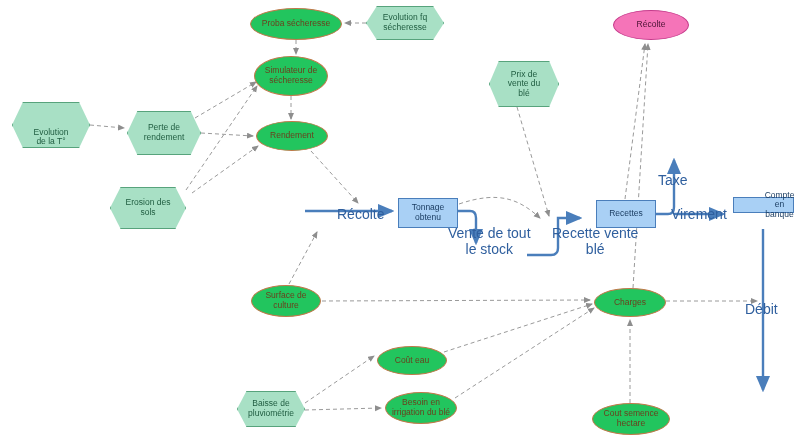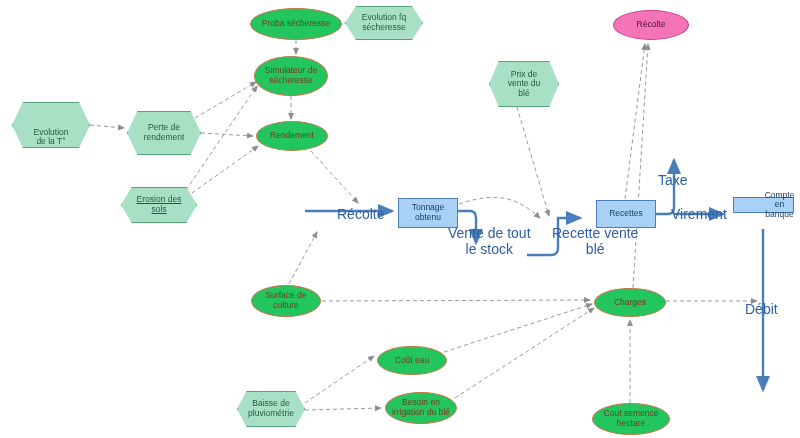--- a/index.html
+++ b/index.html
@@ -61,42 +61,42 @@
       <path d="M656,214 L668,214 Q674,214 674,207 L674,160" marker-end="url(#ba)"></path>
       <path d="M674,214 L723,214" marker-end="url(#ba)"></path>
       <path d="M763,229 L763,390" marker-end="url(#ba)"></path>
     </g>
   </svg>
 
   <div id="nodes-layer">
       <div class="node ell" style="left: 250px; top: 8px; width: 92px; height: 32px;">
         <span>Proba sécheresse</span>
       </div>
-      <div class="node hex" style="left: 345px; top: 6px; width: 78px; height: 34px; justify-content: center;">
+      <div class="node hex" style="left: 366px; top: 6px; width: 78px; height: 34px; justify-content: center;">
         <span>Evolution fq<br>sécheresse</span>
       </div>
       <div class="node ell pink" style="left: 613px; top: 10px; width: 76px; height: 30px;">
         <span>Récolte</span>
       </div>
       <div class="node ell" style="left: 254px; top: 56px; width: 74px; height: 40px;">
         <span>Simulateur de<br>sécheresse</span>
       </div>
       <div class="node hex" style="left: 489px; top: 61px; width: 70px; height: 46px;">
         <span>Prix de<br>vente du<br>blé</span>
       </div>
       <div class="node hex" style="left: 12px; top: 102px; width: 78px; height: 46px; align-items: flex-end;">
         <span>Evolution<br>de la T°</span>
       </div>
       <div class="node hex" style="left: 127px; top: 111px; width: 74px; height: 44px;">
         <span>Perte de<br>rendement</span>
       </div>
       <div class="node ell" style="left: 256px; top: 121px; width: 72px; height: 30px;">
         <span>Rendement</span>
       </div>
-      <div class="node hex" style="left: 121px; top: 187px; width: 76px; height: 36px; text-decoration: underline;">
+      <div class="node hex" style="left: 110px; top: 187px; width: 76px; height: 42px;">
         <span>Erosion des<br>sols</span>
       </div>
       <div class="node box" style="left: 398px; top: 198px; width: 60px; height: 30px;">
         <span>Tonnage<br>obtenu</span>
       </div>
       <div class="node box" style="left: 596px; top: 200px; width: 60px; height: 28px;">
         <span>Recettes</span>
       </div>
       <div class="node box" style="left: 733px; top: 197px; width: 61px; height: 16px; padding-left: 32px;">
         <span>Compte en<br>banque</span>

